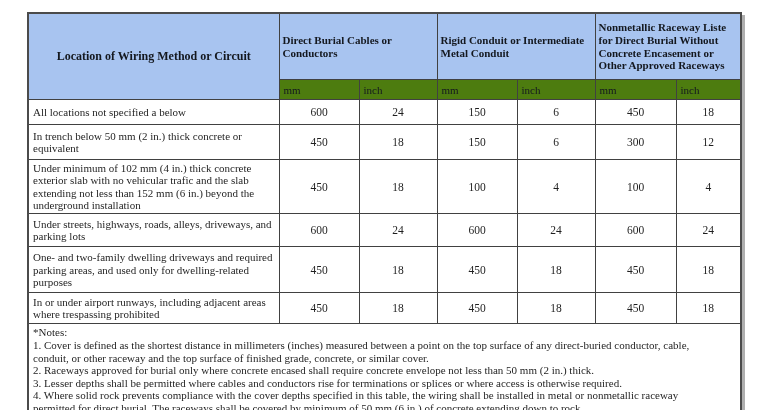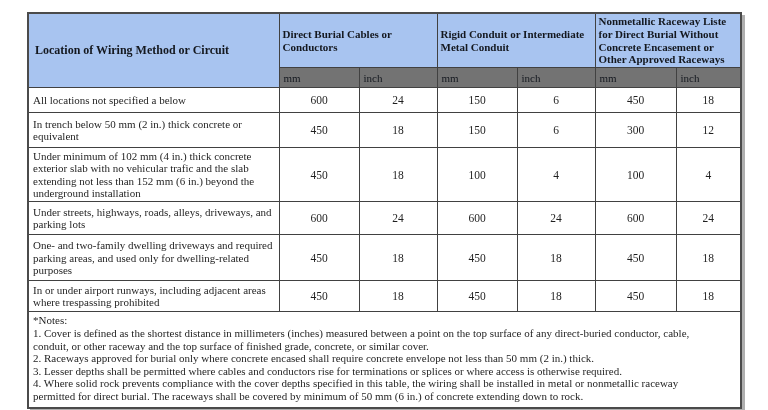--- a/index.html
+++ b/index.html
@@ -15,30 +15,30 @@
     border:2px solid #4b4b4b;
     box-shadow:3px 3px 0 rgba(110,110,110,.55);
     background:#ffffff;
   }
   .depth-table th,.depth-table td{
     border:1.5px solid #414141;
     overflow:hidden;
   }
   th.loc-h{
     background:#a8c4f0;font-weight:bold;font-size:12px;
-    text-align:left;vertical-align:middle;padding:2px 6px;
+    text-align:center;vertical-align:middle;padding:2px 6px;
     color:#14181f;
   }
   th.grp{
     background:#a8c4f0;font-weight:bold;font-size:11px;line-height:1.14;
-    text-align:left;vertical-align:middle;padding:1px 3px;height:51px;
+    text-align:left;vertical-align:middle;padding:7px 3px;height:51px;
     color:#14181f;
   }
   th.unit{
-    background:#737373;font-weight:normal;font-size:11px;
+    background:#4d7c0f;font-weight:normal;font-size:11px;
     text-align:left;vertical-align:middle;padding:1px 4px;height:17px;
     color:#14181f;
   }
   td.loc{
     font-size:11px;line-height:1.12;text-align:left;
     vertical-align:middle;padding:2px 4px;background:#ffffff;
   }
   td.num{
     font-size:11.5px;text-align:center;vertical-align:middle;
     padding:1px 9px;background:#ffffff;

